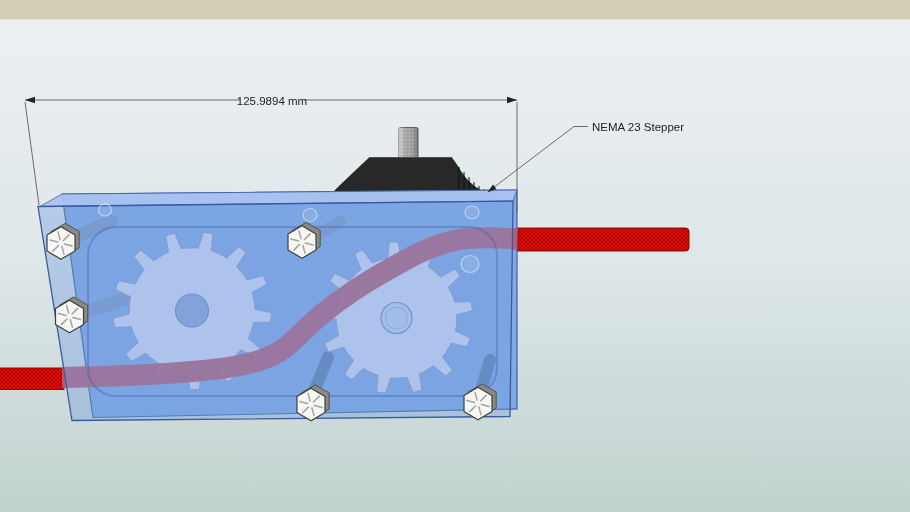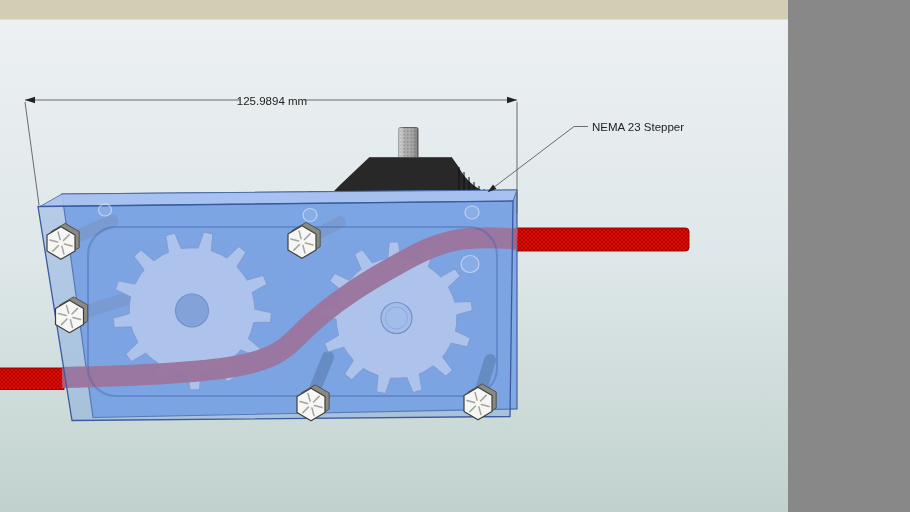--- a/index.html
+++ b/index.html
@@ -1,16 +1,16 @@
 <!DOCTYPE html>
 <html><head>
 <meta charset="utf-8">
 <style>
   html,body{margin:0;padding:0;background:#888;}
-  .stage{position:relative;width:788px;height:512px;overflow:hidden;background:#fdba74;
+  .stage{position:relative;width:910px;height:512px;overflow:hidden;background:#fdba74;
          font-family:"Liberation Sans",sans-serif;}
   svg{display:block}
   text{font-family:"Liberation Sans",sans-serif;}
 </style>
 </head>
 <body>
 
 <div class="stage">
 <svg width="910" height="512" viewBox="0 0 910 512">
   <defs>

